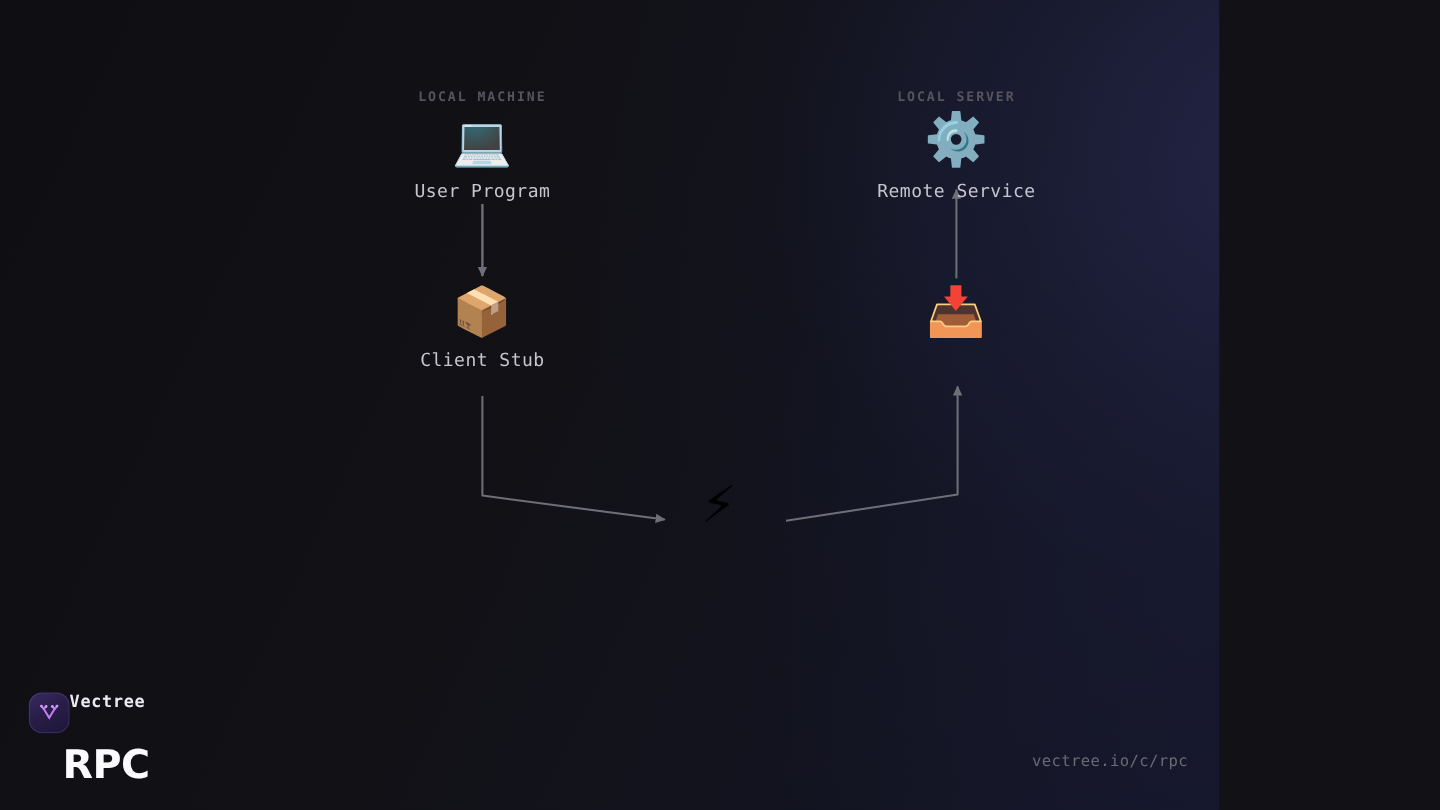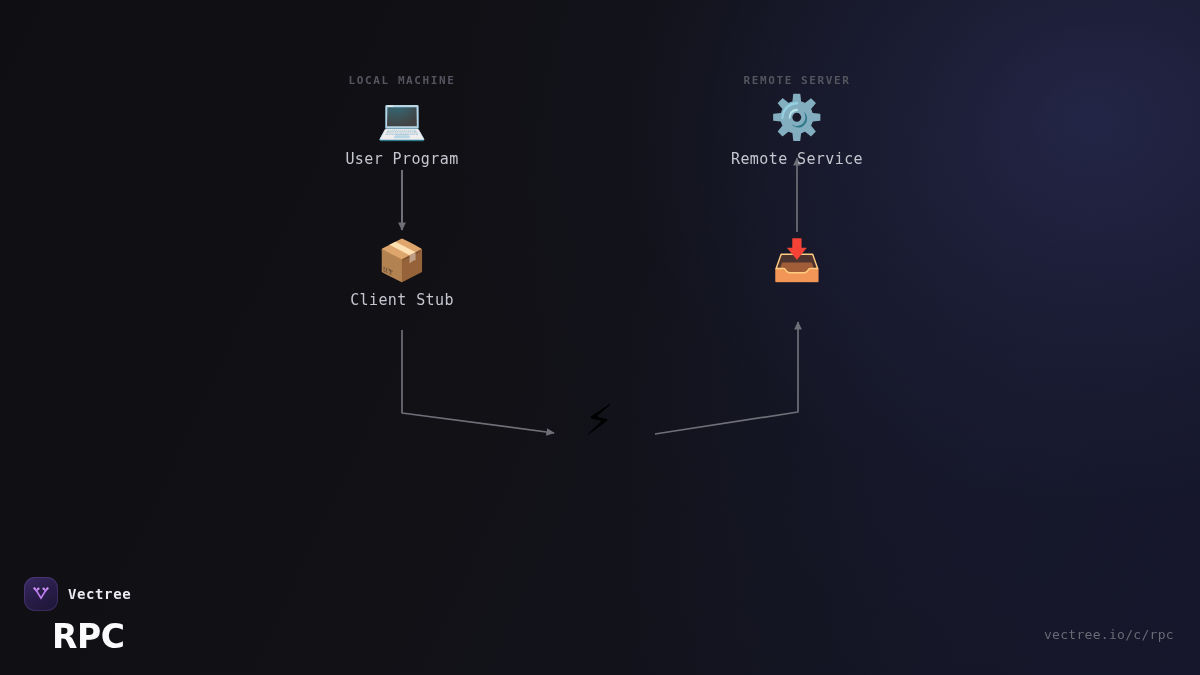--- a/index.html
+++ b/index.html
@@ -4,21 +4,21 @@
 <style>
   * { margin:0; padding:0; box-sizing:border-box; }
   html, body {
     width:1200px; height:675px;
     background:#111116;
     overflow:hidden;
     font-family:"DejaVu Sans Mono","Liberation Mono",monospace;
   }
   #stage {
     position:relative;
-    width:1200px; height:675px;
+    width:1016px; height:675px;
     background:
       radial-gradient(760px 620px at 1090px 120px, rgba(44,48,92,0.62) 0%, rgba(34,37,72,0.42) 34%, rgba(22,24,46,0.18) 62%, rgba(17,17,22,0) 84%),
       radial-gradient(520px 480px at 980px 470px, rgba(30,32,60,0.30) 0%, rgba(17,17,22,0) 78%),
       linear-gradient(115deg, #0f0f13 0%, #111116 46%, #15162a 100%);
   }
 
   
   #edges { position:absolute; inset:0; width:1200px; height:675px; }
 
   
@@ -47,21 +47,21 @@
     display:block;
     margin-top:11px;
     font-size:15px;
     color:#c6c6d0;
     letter-spacing:0.4px;
     white-space:nowrap;
   }
 
   
   #brand { position:absolute; left:24px; bottom:22px; }
-  #brand-row { display:flex; align-items:center; gap:10px; }
+  #brand-row { display:flex; align-items:flex-start; }
   #brand-mark {
     width:34px; height:34px; border-radius:11px;
     background:linear-gradient(150deg,#3a2a63 0%,#281d48 48%,#1d1636 100%);
     box-shadow:0 0 0 1px rgba(150,110,220,0.22) inset;
     display:flex; align-items:center; justify-content:center;
     flex:0 0 auto;
   }
   #brand-name {
     font-size:14px; font-weight:700; color:#eceaf2; letter-spacing:0.6px;
   }
@@ -100,21 +100,21 @@
       <path d="M655,434 L798,412 L798,322" stroke="#6f6f78" stroke-width="1.7" fill="none" stroke-linejoin="round" marker-end="url(#ah)"></path>
     </g>
 
     <g>
       <path d="M797,232 L797,158" stroke="#6f6f78" stroke-width="1.7" fill="none" marker-end="url(#ah)"></path>
     </g>
   </svg>
 
   <div class="group-label" style="left:402px; top:74px;">LOCAL MACHINE</div>
 
-  <div class="group-label" style="left:797px; top:74px;">REMOTE SERVER</div>
+  <div class="group-label" style="left:797px; top:74px;">LOCAL SERVER</div>
 
   <div class="node" style="left:402px; top:99px;">
     <span class="glyph" style="font-size:40px;">💻</span>
     <span class="nlabel">User Program</span>
   </div>
 
   <div class="node" style="left:402px; top:240px;">
     <span class="glyph" style="font-size:40px;">📦</span>
     <span class="nlabel">Client Stub</span>
   </div>

